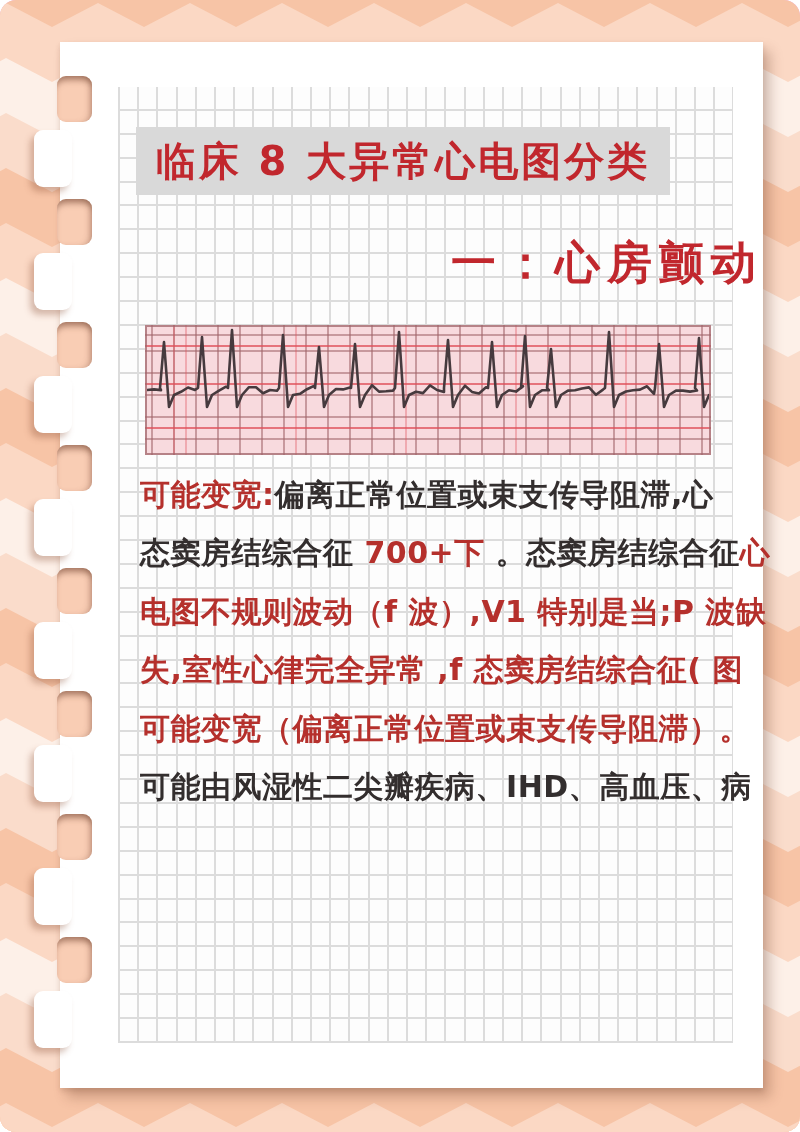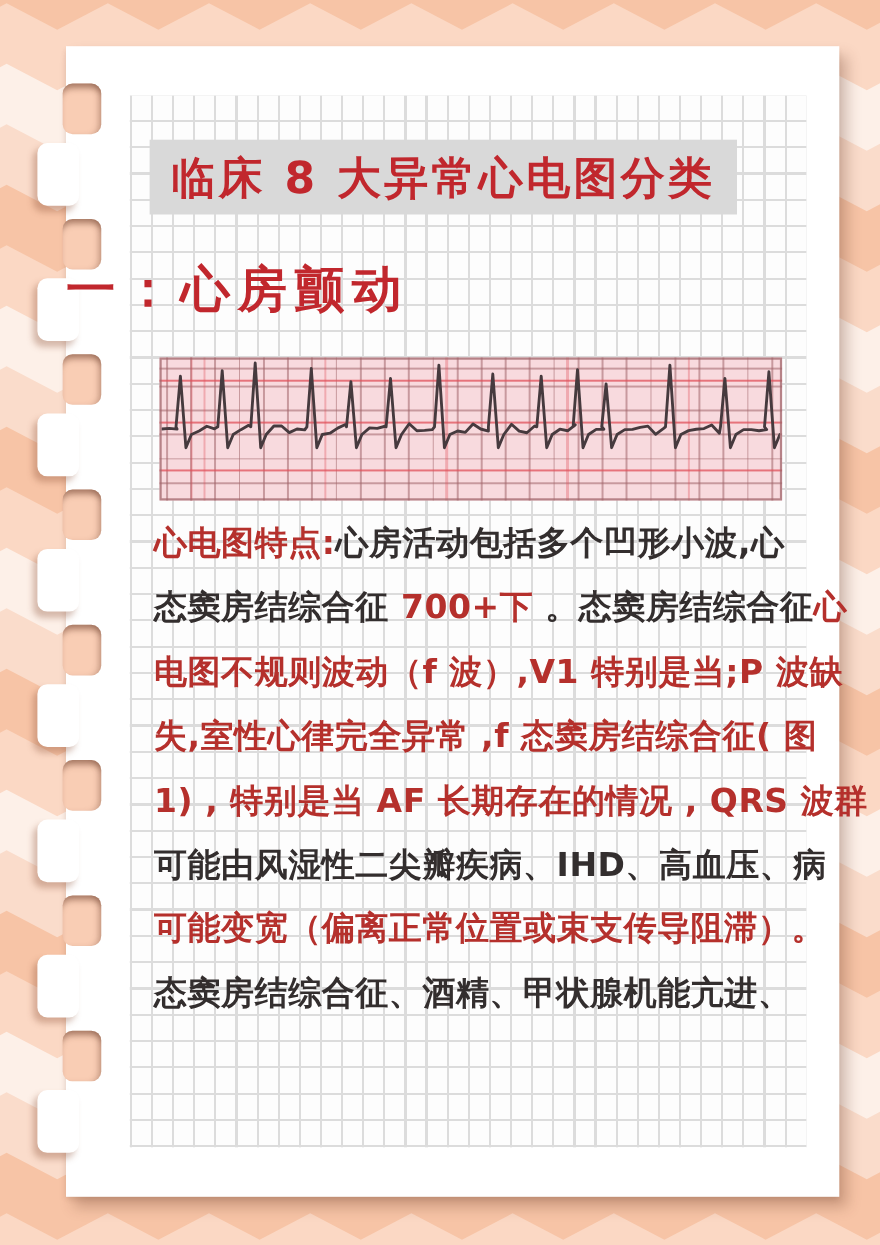--- a/index.html
+++ b/index.html
@@ -1,38 +1,38 @@
 <!DOCTYPE html>
 <html style="--title-red: #c1272d; --body-red: #b5302c; --ink: #332e2e; --hl-gray: #d9d9d9; --grid-line: #dcdcdc; --notch-peach: #f9cdb4; --ecg-bg: #f8dade; --ecg-grid: rgba(160,100,105,0.55); --ecg-red: rgba(224,80,90,0.75); --ecg-redv: rgba(224,80,90,0.35);"><head>
 <meta charset="utf-8">
 <style>
   html,body{margin:0;padding:0;}
   body{font-family:"DejaVu Sans",sans-serif;}
-  .stage{position:relative;width:800px;height:1132px;overflow:hidden;background:#f0abfc;}
+  .stage{position:relative;width:800px;height:1132px;overflow:hidden;background:#f0abfc;border-radius:16px;}
   .bg-zigzag{position:absolute;left:0;top:0;width:800px;height:1132px;}
 
   
   .paper{position:absolute;left:60px;top:42px;width:703px;height:1046px;background:#ffffff;
          box-shadow:7px 9px 12px rgba(95,48,28,.28), 0 3px 5px rgba(95,48,28,.15);}
   .edge-tab{position:absolute;left:34px;width:38px;height:57px;background:#ffffff;border-radius:9px;
             box-shadow:-4px 5px 6px rgba(140,80,55,.35);}
   .edge-notch{position:absolute;left:57px;width:35px;height:46px;border-radius:9px;
               background:var(--notch-peach);
               box-shadow:inset 0 7px 6px -3px rgba(105,58,40,.55), inset -5px 0 6px -3px rgba(105,58,40,.35);}
 
   
   .grid-paper{position:absolute;left:118px;top:87px;width:615px;height:956px;background:#fdfdfd;
     background-image:
       repeating-linear-gradient(90deg, var(--grid-line) 0 2px, transparent 2px 19.2px),
       repeating-linear-gradient(0deg, var(--grid-line) 0 2px, transparent 2px 23.9px);}
 
   .title-box{position:absolute;left:136px;top:127px;width:534px;height:68px;background:var(--hl-gray);
              display:flex;align-items:center;justify-content:center;}
   .title-text{font-size:40px;font-weight:bold;color:var(--title-red);letter-spacing:3px;white-space:nowrap;}
-  .subtitle{position:absolute;left:60px;top:233px;width:703px;text-align:left;
+  .subtitle{position:absolute;left:60px;top:233px;width:703px;text-align:right;
             font-size:45px;font-weight:bold;color:var(--title-red);letter-spacing:7px;white-space:nowrap;}
 
   
   .ecg{position:absolute;left:145px;top:325px;width:566px;height:130px;background:var(--ecg-bg);
        border:2px solid rgba(160,100,105,.75);box-sizing:border-box;
     background-image:
       repeating-linear-gradient(0deg, var(--ecg-red) 0 2px, transparent 2px 44px),
       repeating-linear-gradient(90deg, var(--ecg-redv) 0 2px, transparent 2px 110px),
       repeating-linear-gradient(0deg, var(--ecg-grid) 0 1.6px, transparent 1.6px 22px),
       repeating-linear-gradient(90deg, var(--ecg-grid) 0 1.6px, transparent 1.6px 22px);
@@ -104,22 +104,20 @@
 
   <div class="subtitle">一：心房颤动</div>
 
   <div class="ecg">
     <svg id="ecg-svg" width="562" height="126" viewBox="0 0 562 126">
       <path id="ecg-path" fill="none" stroke-width="2.6" stroke-linejoin="round" stroke-linecap="round" d="M0 63 L7 62.4 L14 63.1 L13 61 L17 15 L22 80 L27 68 L34 64.8 L41 60.5 L48 62.9 L51 61 L55 10 L60 80 L65 68 L72 63.6 L79 59.7 L81 61 L85 3 L90 80 L95 68 L102 60.2 L109 60.3 L116 66.3 L123 63.0 L130 63.8 L132 61 L136 8 L141 80 L146 68 L153 66.8 L160 62.2 L167 58.9 L168 61 L172 20 L177 80 L182 68 L189 62.0 L196 62.4 L203 60.5 L204 61 L208 17 L213 80 L218 68 L225 58.2 L232 64.6 L239 64.3 L246 63.6 L248 61 L252 5 L257 80 L262 68 L269 64.8 L276 66.1 L283 58.4 L290 63.0 L297 64.9 L297 61 L301 13 L306 80 L311 68 L318 58.7 L325 64.9 L332 66.4 L339 60.3 L341 61 L345 15 L350 80 L355 68 L362 63.2 L369 64.6 L376 59.2 L374 61 L378 9 L383 80 L388 68 L395 63.3 L402 63.2 L400 61 L404 22 L409 80 L414 68 L421 63.6 L428 63.3 L435 61.5 L442 60.4 L449 67.8 L456 62.6 L458 61 L462 5 L467 80 L472 68 L479 64.5 L486 63.2 L493 62.6 L500 59.3 L507 66.8 L508 61 L512 17 L517 80 L522 68 L529 63.6 L536 63.6 L543 64.6 L550 63.5 L548 61 L552 11 L557 80 L562 68" stroke="#463a3e"></path>
     </svg>
   </div>
 
   <div class="body-text" id="body-text">
-      <div class="text-line"><span class="red">心电图特点:</span><span class="ink">心房活动包括多个凹形小波,心</span></div>
+      <div class="text-line"><span class="red">可能变宽:</span><span class="ink">偏离正常位置或束支传导阻滞,心</span></div>
       <div class="text-line"><span class="ink">态窦房结综合征 </span><span class="red">700+下</span><span class="ink"> 。态窦房结综合征</span><span class="red">心</span></div>
       <div class="text-line"><span class="red">电图不规则波动（f 波）,V1 特别是当;P 波缺</span></div>
       <div class="text-line"><span class="red">失,室性心律完全异常 ,f 态窦房结综合征( 图</span></div>
-      <div class="text-line"><span class="red">1) , 特别是当 AF 长期存在的情况 , QRS 波群</span></div>
+      <div class="text-line"><span class="red">可能变宽（偏离正常位置或束支传导阻滞）。</span></div>
       <div class="text-line"><span class="ink">可能由风湿性二尖瓣疾病、IHD、高血压、病</span></div>
-      <div class="text-line"><span class="red">可能变宽（偏离正常位置或束支传导阻滞）。</span></div>
-      <div class="text-line"><span class="ink">态窦房结综合征、酒精、甲状腺机能亢进、</span></div>
     </div>
 </div>
 
 </body></html>

